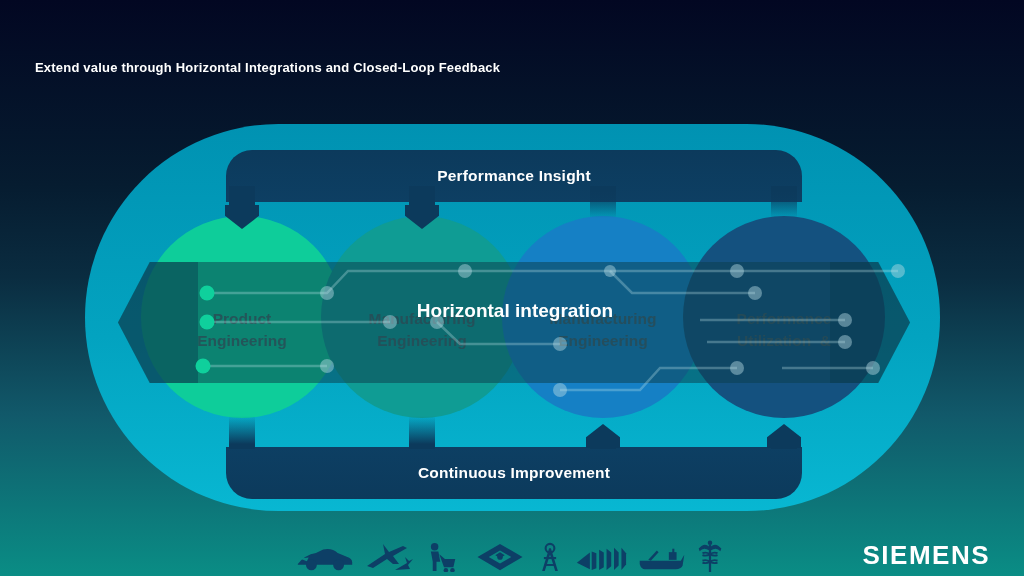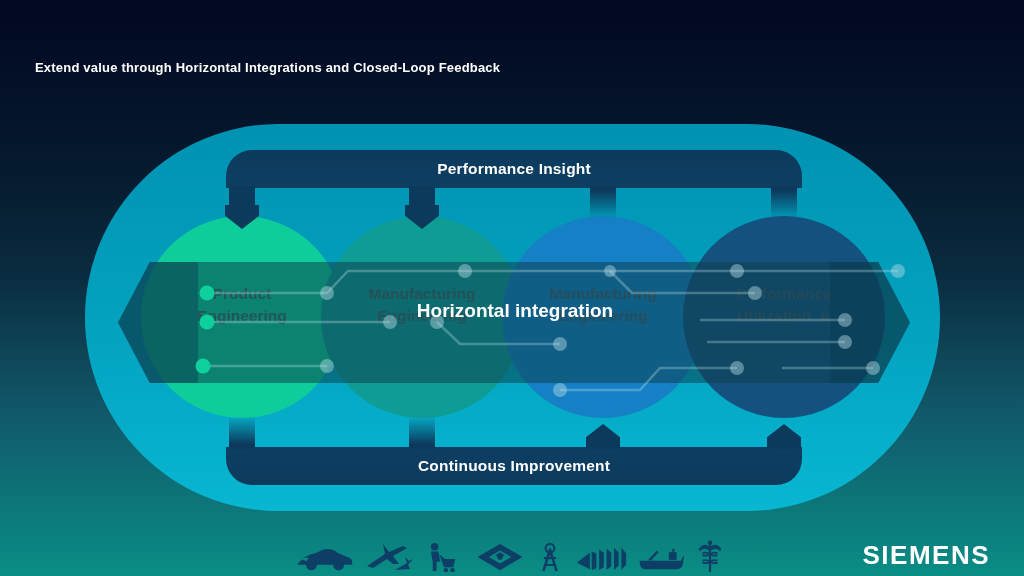--- a/index.html
+++ b/index.html
@@ -16,21 +16,21 @@
   .stadium{
     position:absolute;left:85px;top:124px;width:855px;height:387px;
     border-radius:194px;
     background:linear-gradient(180deg,#0092b2 0%,#03a3c0 55%,#08b7d2 100%);
   }
   
   .circle{position:absolute;top:216px;width:202px;height:202px;border-radius:50%;}
   .c1{left:141px;} .c2{left:321px;} .c3{left:502px;} .c4{left:683px;}
   
   .band{
-    position:absolute;left:226px;width:576px;height:38px;background:#0c3a5c;
+    position:absolute;left:226px;width:576px;height:52px;background:#0c3a5c;
     display:flex;align-items:center;justify-content:center;
   }
   .band span{color:#ffffff;font-size:15.5px;font-weight:bold;letter-spacing:0.2px;}
   .band.top{top:150px;border-radius:26px 26px 0 0;background:linear-gradient(180deg,#0c3a5c,#0d3f63);}
   .band.bottom{top:447px;border-radius:0 0 26px 26px;background:linear-gradient(0deg,#0c3a5c,#0d3f63);}
   .vbar{position:absolute;width:26px;background:#0c3a5c;}
   .vfade-down{background:linear-gradient(180deg,#0c3a5c 15%,rgba(12,58,92,0));}
   .vfade-up{background:linear-gradient(0deg,#0c3a5c 15%,rgba(12,58,92,0));}
   .tip{position:absolute;width:34px;height:24px;background:#0c3a5c;}
   .tip.down{clip-path:polygon(0 0,100% 0,100% 45%,50% 100%,0 45%);}
@@ -39,21 +39,21 @@
   .hband{
     position:absolute;left:118px;top:262px;width:792px;height:121px;
     background:rgba(11,64,77,0.52);
     clip-path:polygon(0 50%,4% 0,96% 0,100% 50%,96% 100%,4% 100%);
   }
   .hband-tip{position:absolute;top:262px;width:80px;height:121px;background:rgba(10,58,78,0.42);}
   .hband-tip.left{left:118px;clip-path:polygon(0 50%,40% 0,100% 0,100% 100%,40% 100%);}
   .hband-tip.right{left:830px;clip-path:polygon(0 0,60% 0,100% 50%,60% 100%,0 100%);}
   
   .stage-label{
-    position:absolute;top:283px;width:202px;text-align:center;
+    position:absolute;top:308px;width:202px;text-align:center;
     color:rgba(42,74,84,0.82);font-size:15.5px;font-weight:bold;line-height:22px;
   }
   .stage-label span{display:block;white-space:pre;}
   .circuit{position:absolute;left:0;top:0;pointer-events:none;}
   
   .center-text{position:absolute;left:313px;top:300px;width:404px;text-align:center;color:#fff;}
   .center-text .h{font-size:19px;font-weight:bold;margin:0;}
   .center-text .s{font-size:12.5px;font-weight:bold;margin-top:4px;white-space:pre;}
   
   .icons{position:absolute;left:296px;top:542px;display:flex;align-items:flex-end;gap:11px;height:30px;}

